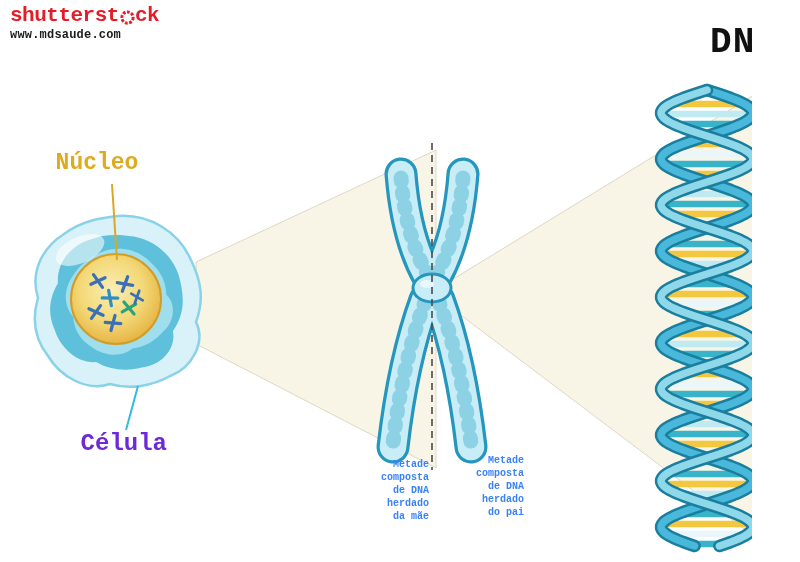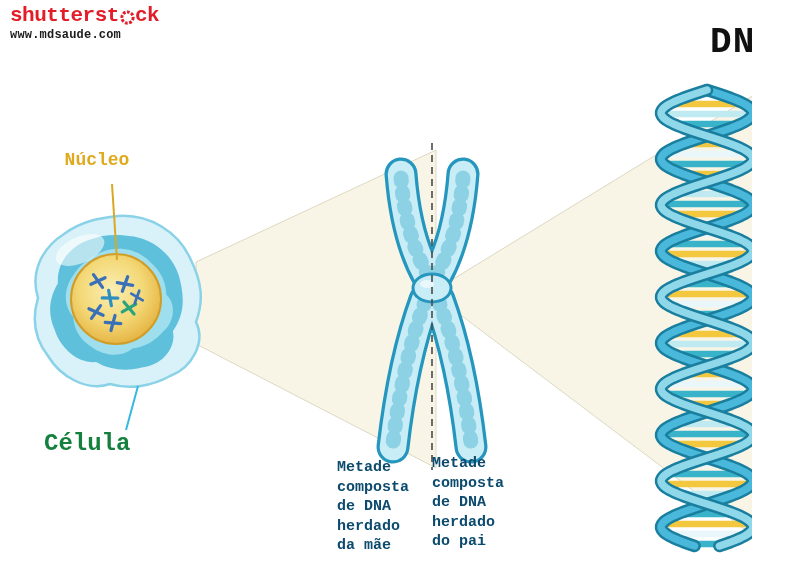--- a/index.html
+++ b/index.html
@@ -26,29 +26,29 @@
   .title-dna{
     left:664px;top:22px;width:160px;text-align:center;
     font-size:36px;font-weight:800;color:#111111;letter-spacing:1px;
   }
   .title-chromosome{
     left:282px;top:108px;width:300px;text-align:center;
     font-size:27px;font-weight:bold;color:#246e94;letter-spacing:0.3px;
   }
   .label-nucleus{
     left:38px;top:150px;width:118px;text-align:center;
-    font-size:18px;font-weight:bold;color:#dfaa1e;
+    font-size:23px;font-weight:bold;color:#dfaa1e;
   }
   .label-cell{
-    left:44px;top:430px;width:115px;text-align:left;
-    font-size:24px;font-weight:bold;color:#15803d;
+    left:52px;top:430px;width:115px;text-align:right;
+    font-size:24px;font-weight:bold;color:#6d28d9;
   }
   .caption{
-    width:92px;text-align:left;
-    font-size:15px;font-weight:bold;color:#0c4a6e;
+    width:92px;text-align:right;
+    font-size:10px;font-weight:bold;color:#3b82f6;
     line-height:1.3;white-space:pre-line;
   }
   .caption-left{left:337px;top:458px;}
   .caption-right{left:432px;top:454px;}
 </style>
 </head>
 <body>
 
 <div class="stage">
 

